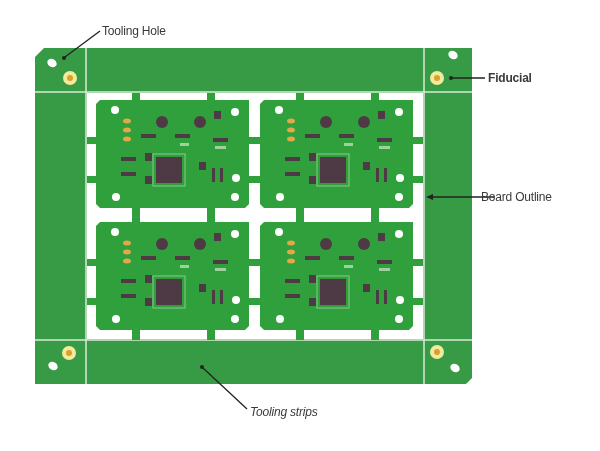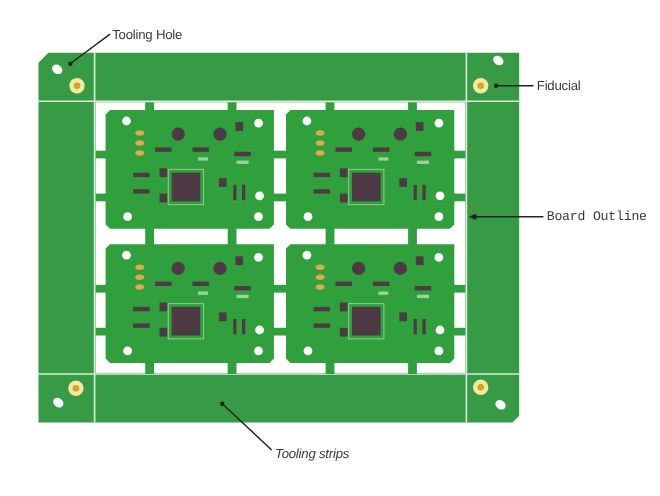--- a/index.html
+++ b/index.html
@@ -138,17 +138,17 @@
       <line x1="452" y1="78" x2="485" y2="78"></line>
       <circle cx="451" cy="78" r="2" stroke="none"></circle>
       <line x1="428" y1="197" x2="494" y2="197"></line>
       <path d="M426,197 L433,194 L433,200 Z" stroke="none"></path>
       <line x1="203" y1="368" x2="247" y2="409"></line>
       <circle cx="202" cy="367" r="2" stroke="none"></circle>
     </g>
   </svg>
 
   <div class="label" style="left:102px; top:24px;">Tooling Hole</div>
-  <div class="label" style="left:488px; top:71px;">Fiducial</div>
-  <div class="label" style="left:497px; top:190px;font-family:Liberation Mono, monospace;">Board Outline</div>
+  <div class="label" style="left:488px; top:71px;font-weight:bold;">Fiducial</div>
+  <div class="label" style="left:481px; top:190px;">Board Outline</div>
   <div class="label" style="left:250px; top:405px;font-style:italic;">Tooling strips</div>
 
 </div>
 
 </body></html>

